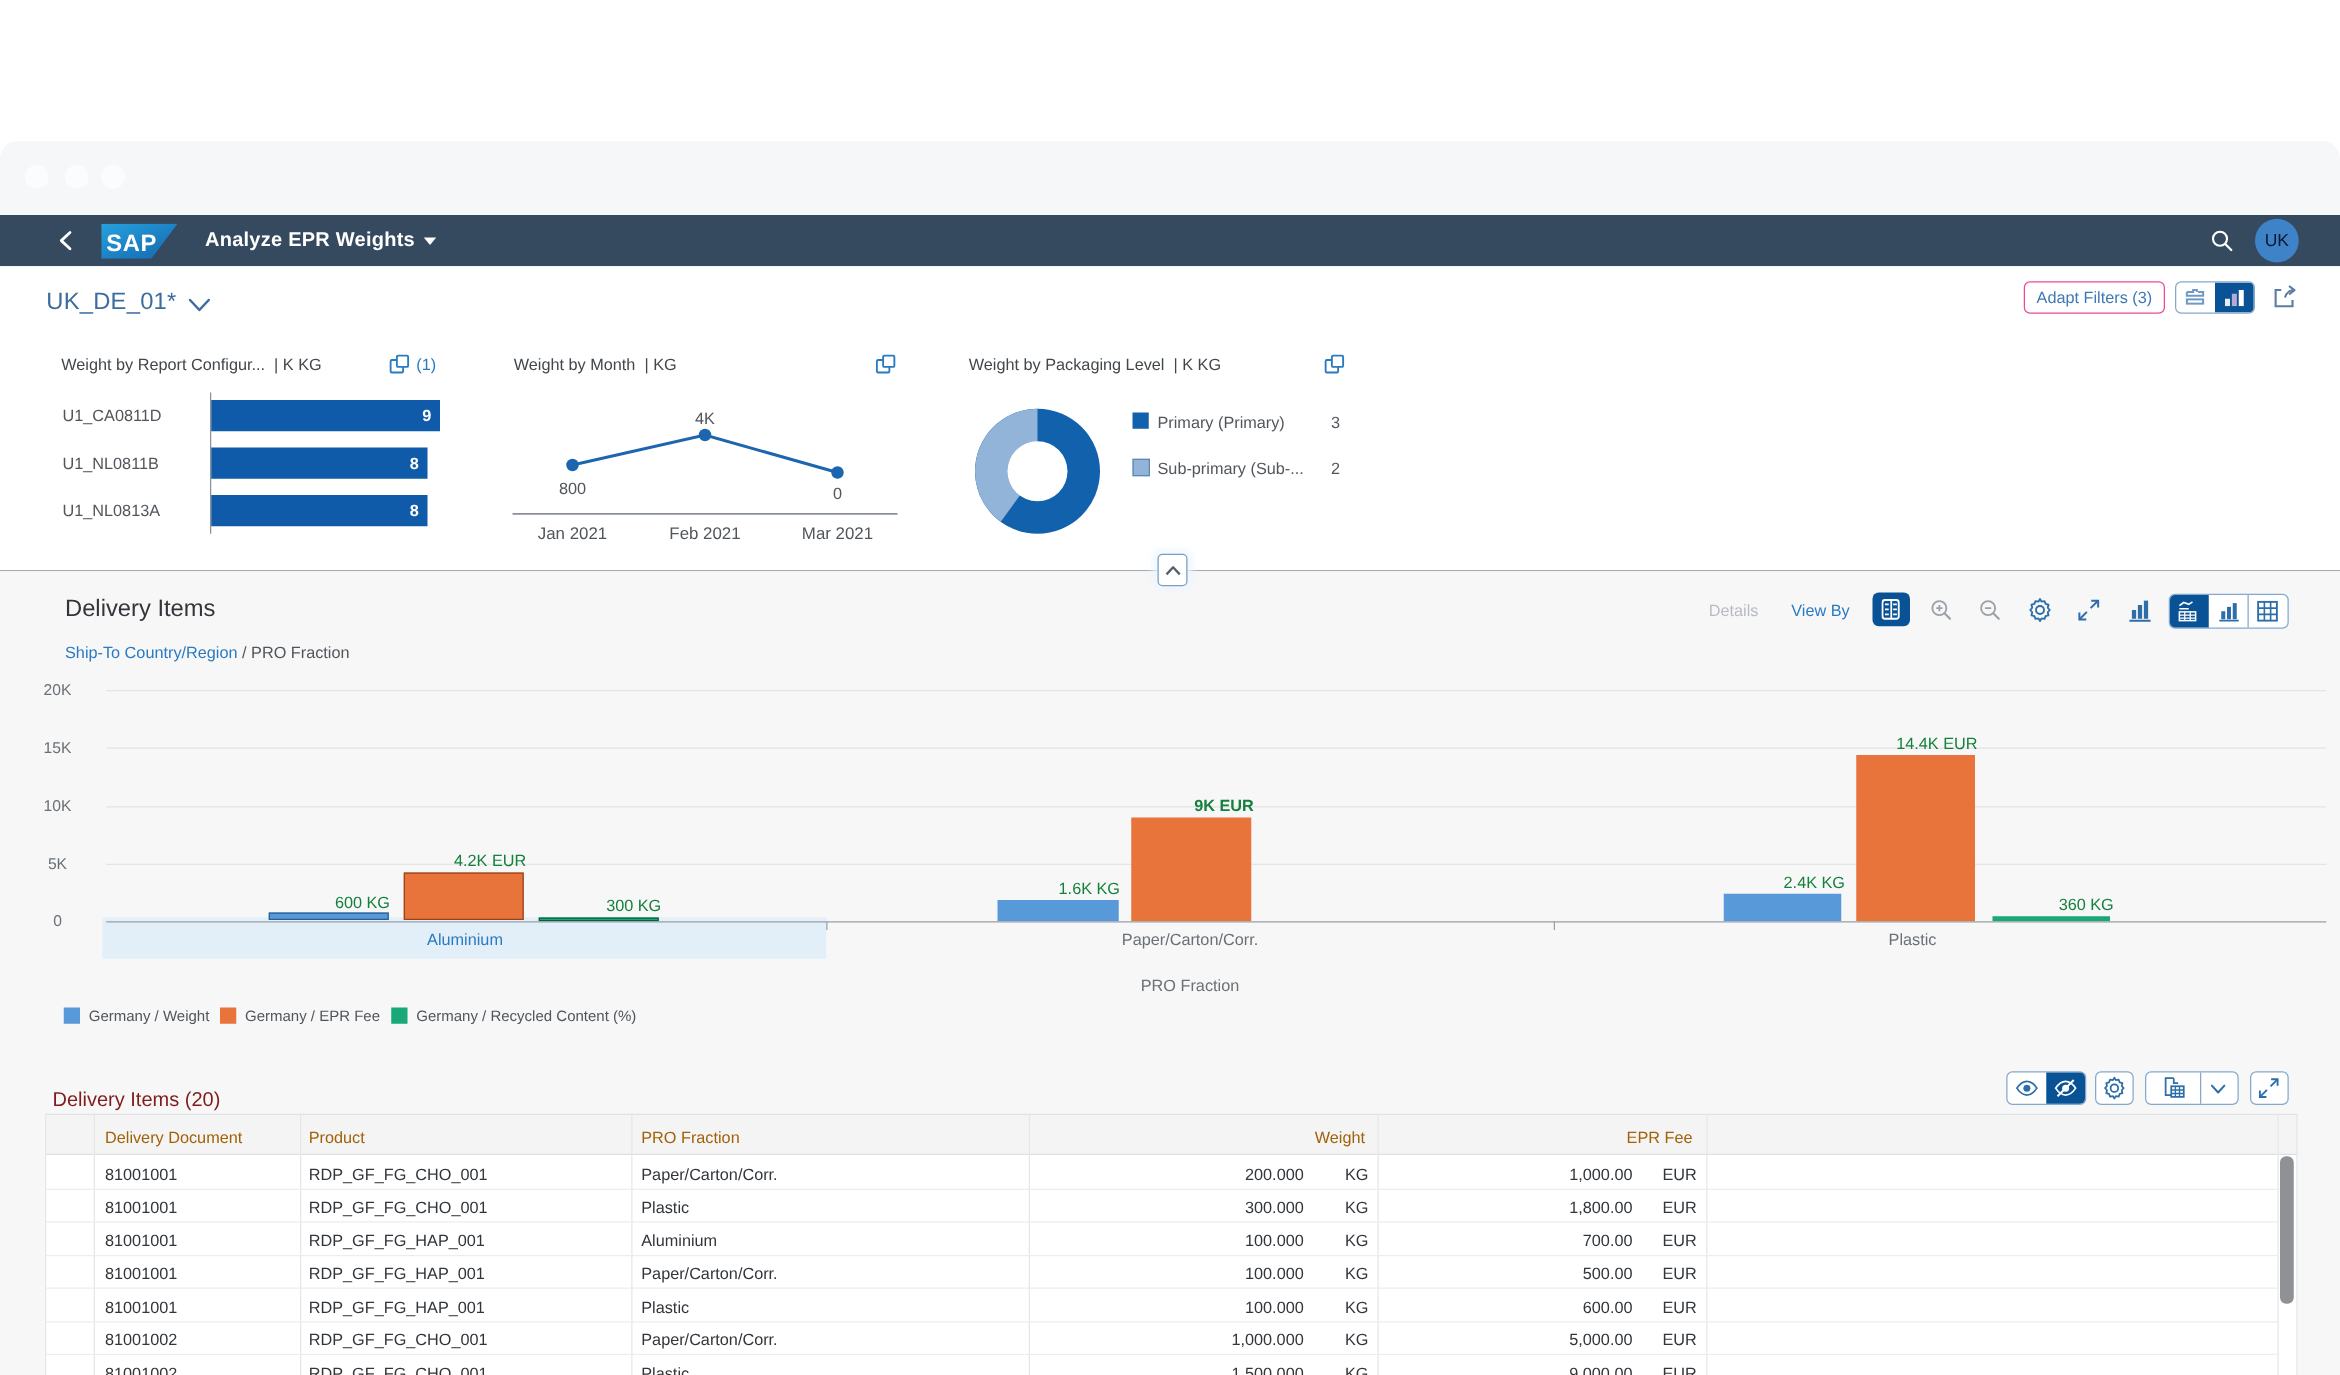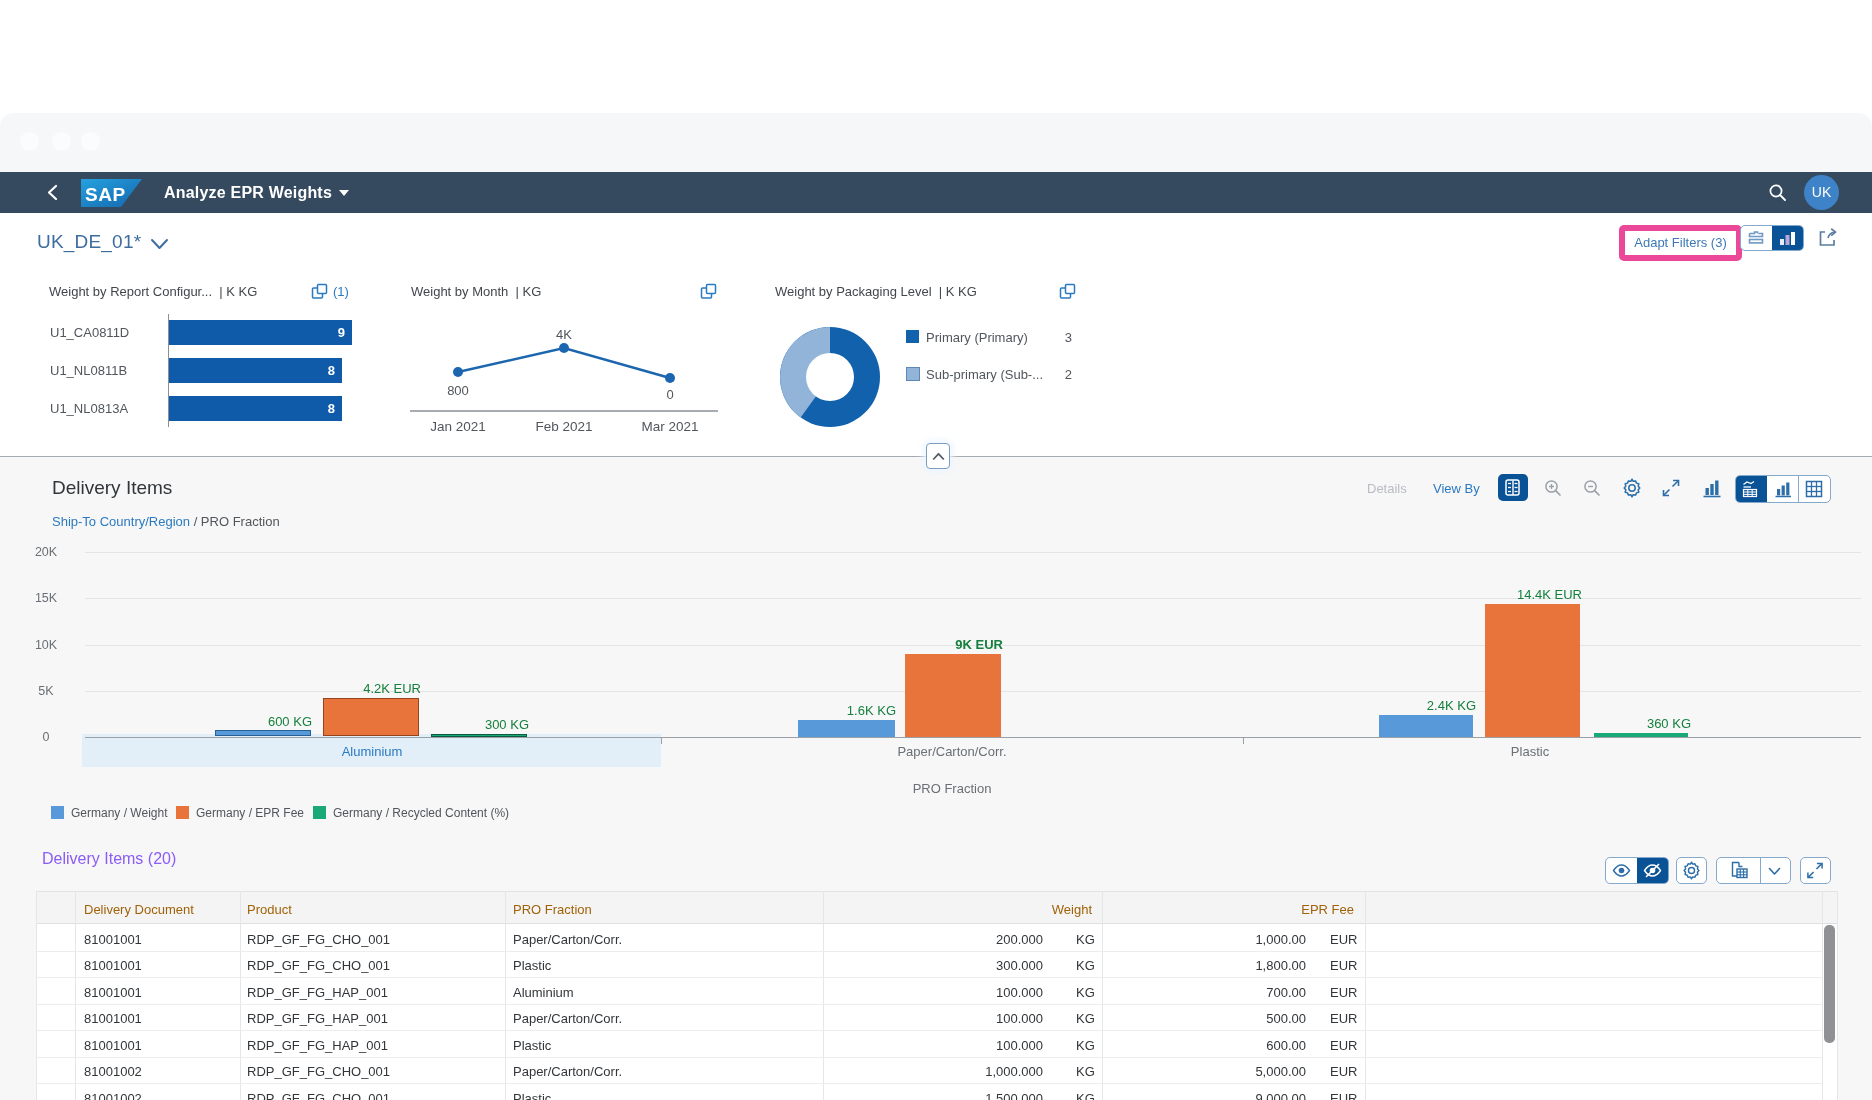--- a/index.html
+++ b/index.html
@@ -53,29 +53,29 @@
       <text x="4" y="22" font-family="Liberation Sans, sans-serif" font-size="19" font-weight="bold" fill="#ffffff" letter-spacing="0.5">SAP</text>
     </svg>
     <div class="abs" id="shelltitle">Analyze EPR Weights</div>
     <svg class="abs" style="left:338px;top:17px;" width="12" height="8" viewBox="0 0 12 8">
       <polygon points="1,1 11,1 6,7" fill="#ffffff"></polygon>
       </svg>
     <svg class="abs" style="left:1768px;top:11px;" width="19" height="19" viewBox="0 0 19 19">
       <circle cx="8" cy="8" r="5.6" fill="none" stroke="#ffffff" stroke-width="1.7"></circle>
       <line x1="12.2" y1="12.2" x2="17" y2="17" stroke="#ffffff" stroke-width="1.9" stroke-linecap="round"></line>
     </svg>
-    <div class="abs" style="left:1804px;top:3px;width:35px;height:35px;border-radius:50%;background:#3e82c7;color:#ffffff;font-size:14px;text-align:center;line-height:35px;">UK</div>
+    <div class="abs" style="left:1804px;top:3px;width:35px;height:35px;border-radius:50%;background:#3e82c7;color:#0f172a;font-size:14px;text-align:center;line-height:35px;">UK</div>
   </div>
   <div class="abs" id="filterbar">
     <div class="abs" id="vtitle">UK_DE_01*</div>
     <svg class="abs" style="left:150px;top:25px;" width="19" height="12" viewBox="0 0 19 12">
       <polyline points="2,2 9.5,10 17,2" fill="none" stroke="#3d6d9e" stroke-width="2" stroke-linecap="round" stroke-linejoin="round"></polyline>
     </svg>
 
-    <div class="abs" style="left:1619px;top:12px;width:111px;height:24px;border:6px solid #ec4899;border-radius:5px;background:#fff;color:#3c79b6;font-size:13px;text-align:center;line-height:24px;">Adapt Filters (3)</div>
+    <div class="abs" style="left:1619px;top:12px;width:111px;height:24px;border:1px solid #ec4899;border-radius:5px;background:#fff;color:#3c79b6;font-size:13px;text-align:center;line-height:24px;">Adapt Filters (3)</div>
 
     <div class="abs" style="left:1740px;top:12px;width:62px;height:24px;border:1px solid #84a9cc;border-radius:5px;background:#fff;overflow:hidden;">
       <div class="abs" style="left:31px;top:0;width:31px;height:24px;background:#0a5296;"></div>
       <svg class="abs" style="left:7px;top:4px;" width="17" height="16" viewBox="0 0 17 16">
         <path d="M1.5 3.5 h5 v-1.5 h3 v1.5 M1.5 3.5 v3 h13 v-3 h-4" fill="none" stroke="#6d99c4" stroke-width="1.6"></path>
         <rect x="1.5" y="9.5" width="13" height="3.4" fill="none" stroke="#6d99c4" stroke-width="1.6"></rect>
       </svg>
       <svg class="abs" style="left:38px;top:5px;" width="17" height="14" viewBox="0 0 17 14">
         <rect x="1" y="8" width="4" height="6" fill="#e7ebf3"></rect>
         <rect x="6.5" y="4" width="4" height="10" fill="#b8a8d8"></rect>
@@ -263,21 +263,21 @@
     <div class="abs cl" style="left:1430px;">Plastic</div>
     <div class="abs" style="left:852px;top:324px;width:200px;text-align:center;font-size:13px;color:#6a7075;">PRO Fraction</div>
 
     <div class="abs" style="left:51px;top:349px;width:13px;height:13px;background:#5899da;"></div>
     <div class="abs lg" style="left:71px;">Germany / Weight</div>
     <div class="abs" style="left:176px;top:349px;width:13px;height:13px;background:#e8743b;"></div>
     <div class="abs lg" style="left:196px;">Germany / EPR Fee</div>
     <div class="abs" style="left:313px;top:349px;width:13px;height:13px;background:#19a979;"></div>
     <div class="abs lg" style="left:333px;">Germany / Recycled Content (%)</div>
 
-    <div class="abs" style="left:42px;top:393px;font-size:16px;color:#8b5cf6;">Delivery Items (20)</div>
+    <div class="abs" style="left:42px;top:415px;font-size:16px;color:#7f1d1d;">Delivery Items (20)</div>
 
     <div class="abs" style="left:1605px;top:400px;width:62px;height:25px;border:1px solid #84a9cc;border-radius:5px;background:#fff;">
       <div class="abs" style="left:31px;top:0;width:31px;height:25px;background:#0a5296;border-radius:0 4px 4px 0;"></div>
       <svg class="abs" style="left:6px;top:5px;" width="19" height="15" viewBox="0 0 19 15">
         <path d="M1.5 7.5 C4.5 3 8 2 9.5 2 C11 2 14.5 3 17.5 7.5 C14.5 12 11 13 9.5 13 C8 13 4.5 12 1.5 7.5 Z" fill="none" stroke="#2d6ea8" stroke-width="1.4"></path>
         <circle cx="9.5" cy="7.5" r="2.8" fill="#2d6ea8"></circle>
       </svg>
       <svg class="abs" style="left:37px;top:5px;" width="19" height="15" viewBox="0 0 19 15">
         <path d="M1.5 7.5 C4.5 3 8 2 9.5 2 C11 2 14.5 3 17.5 7.5 C14.5 12 11 13 9.5 13 C8 13 4.5 12 1.5 7.5 Z" fill="none" stroke="#ffffff" stroke-width="1.4"></path>
         <circle cx="9.5" cy="7.5" r="2.8" fill="#ffffff"></circle>

